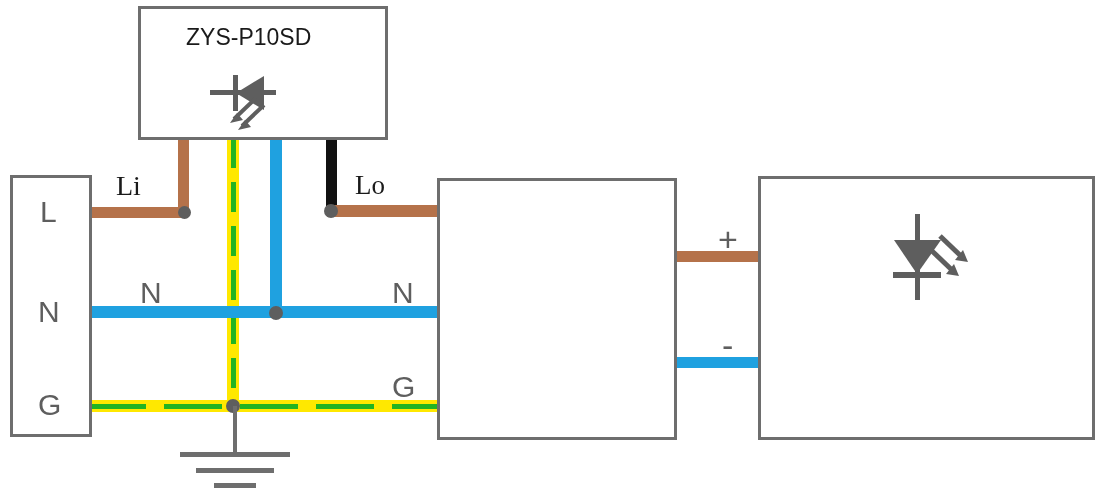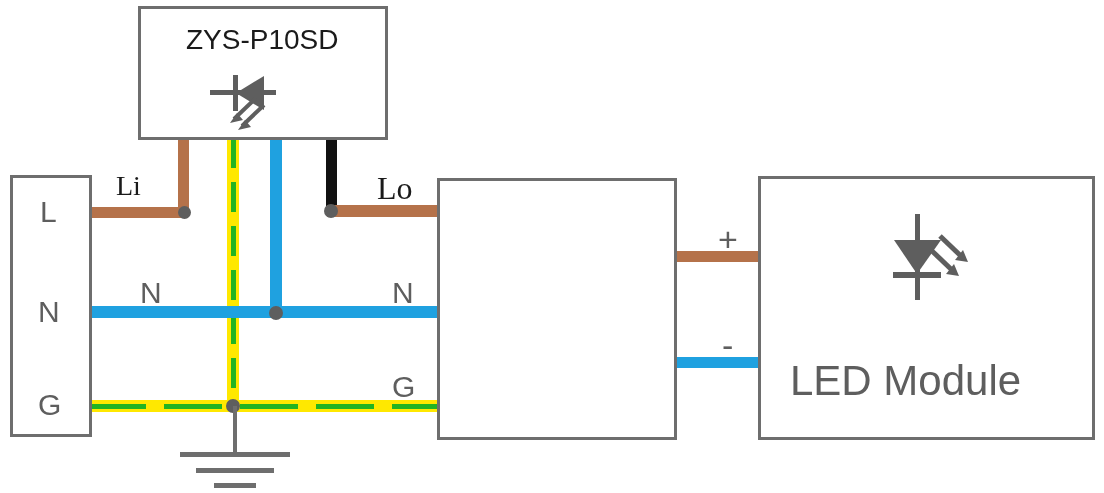--- a/index.html
+++ b/index.html
@@ -87,21 +87,21 @@
   <div class="wire" style="left:673px; top:357px; width:90px; height:11px; background:#1fa1e0;"></div>
 
   <div>
     <div class="gnd-bar" style="left:233px; top:406px; width:4px; height:50px;"></div>
     <div class="gnd-bar" style="left:180px; top:452px; width:110px; height:5px;"></div>
     <div class="gnd-bar" style="left:196px; top:468px; width:78px; height:5px;"></div>
     <div class="gnd-bar" style="left:214px; top:483px; width:42px; height:5px;"></div>
   </div>
 
   <div class="box" style="left:138px; top:6px; width:250px; height:134px;"></div>
-  <div class="lbl" style="left:186px; top:26px; font-size:28px; color:#1a1a1a; font-family:'Liberation Sans', sans-serif;">ZYS-P10SD</div>
+  <div class="lbl" style="left:186px; top:26px; font-size:23px; color:#1a1a1a; font-family:'Liberation Sans', sans-serif;">ZYS-P10SD</div>
 
   <div style="position:absolute; left:208px; top:72px;">
     <svg width="78" height="62" viewBox="0 0 78 62">
 
       <rect x="2" y="18" width="66" height="5" fill="#5e5e5e"></rect>
 
       <polygon points="56,4 56,38 28,21" fill="#5e5e5e"></polygon>
 
       <rect x="25" y="3" width="5" height="36" fill="#5e5e5e"></rect>
 
@@ -115,41 +115,40 @@
   </div>
 
   <div class="box" style="left:10px; top:175px; width:82px; height:262px;"></div>
   <div class="lbl" style="left:40px; top:197px; font-size:30px;">L</div>
   <div class="lbl" style="left:38px; top:297px; font-size:30px;">N</div>
   <div class="lbl" style="left:38px; top:390px; font-size:30px;">G</div>
 
   <div class="box" style="left:437px; top:178px; width:240px; height:262px;"></div>
 
   <div class="box" style="left:758px; top:176px; width:337px; height:264px;"></div>
-  <div class="lbl" style="left:790px; top:360px; font-size:42px;">LED Module</div>
 
   <div style="position:absolute; left:885px; top:212px;">
     <svg width="90" height="100" viewBox="0 0 90 100">
 
       <rect x="30" y="2" width="5" height="86" fill="#5e5e5e"></rect>
 
       <polygon points="9,28 56,28 32,62" fill="#5e5e5e"></polygon>
 
       <rect x="8" y="60" width="48" height="6" fill="#5e5e5e"></rect>
 
       <g stroke="#5e5e5e" stroke-width="5">
         <line x1="55" y1="24" x2="77" y2="45"></line>
         <line x1="46" y1="38" x2="68" y2="59"></line>
       </g>
       <polygon points="83,50 70,48 78,38" fill="#5e5e5e"></polygon>
       <polygon points="74,64 61,62 69,52" fill="#5e5e5e"></polygon>
     </svg>
   </div>
 
   <div class="lbl-serif" style="left:116px; top:172px; font-size:28px;">Li</div>
-  <div class="lbl-serif" style="left:355px; top:172px; font-size:32px;margin-left:22px;">Lo</div>
+  <div class="lbl-serif" style="left:355px; top:172px; font-size:27px;">Lo</div>
   <div class="lbl" style="left:140px; top:278px; font-size:30px;">N</div>
   <div class="lbl" style="left:392px; top:278px; font-size:30px;">N</div>
   <div class="lbl" style="left:392px; top:372px; font-size:30px;">G</div>
   <div class="lbl" style="left:718px; top:222px; font-size:34px; color:#5e5e5e;">+</div>
   <div class="lbl" style="left:722px; top:328px; font-size:34px; color:#5e5e5e;">-</div>
 
 </div>
 
 </body></html>

